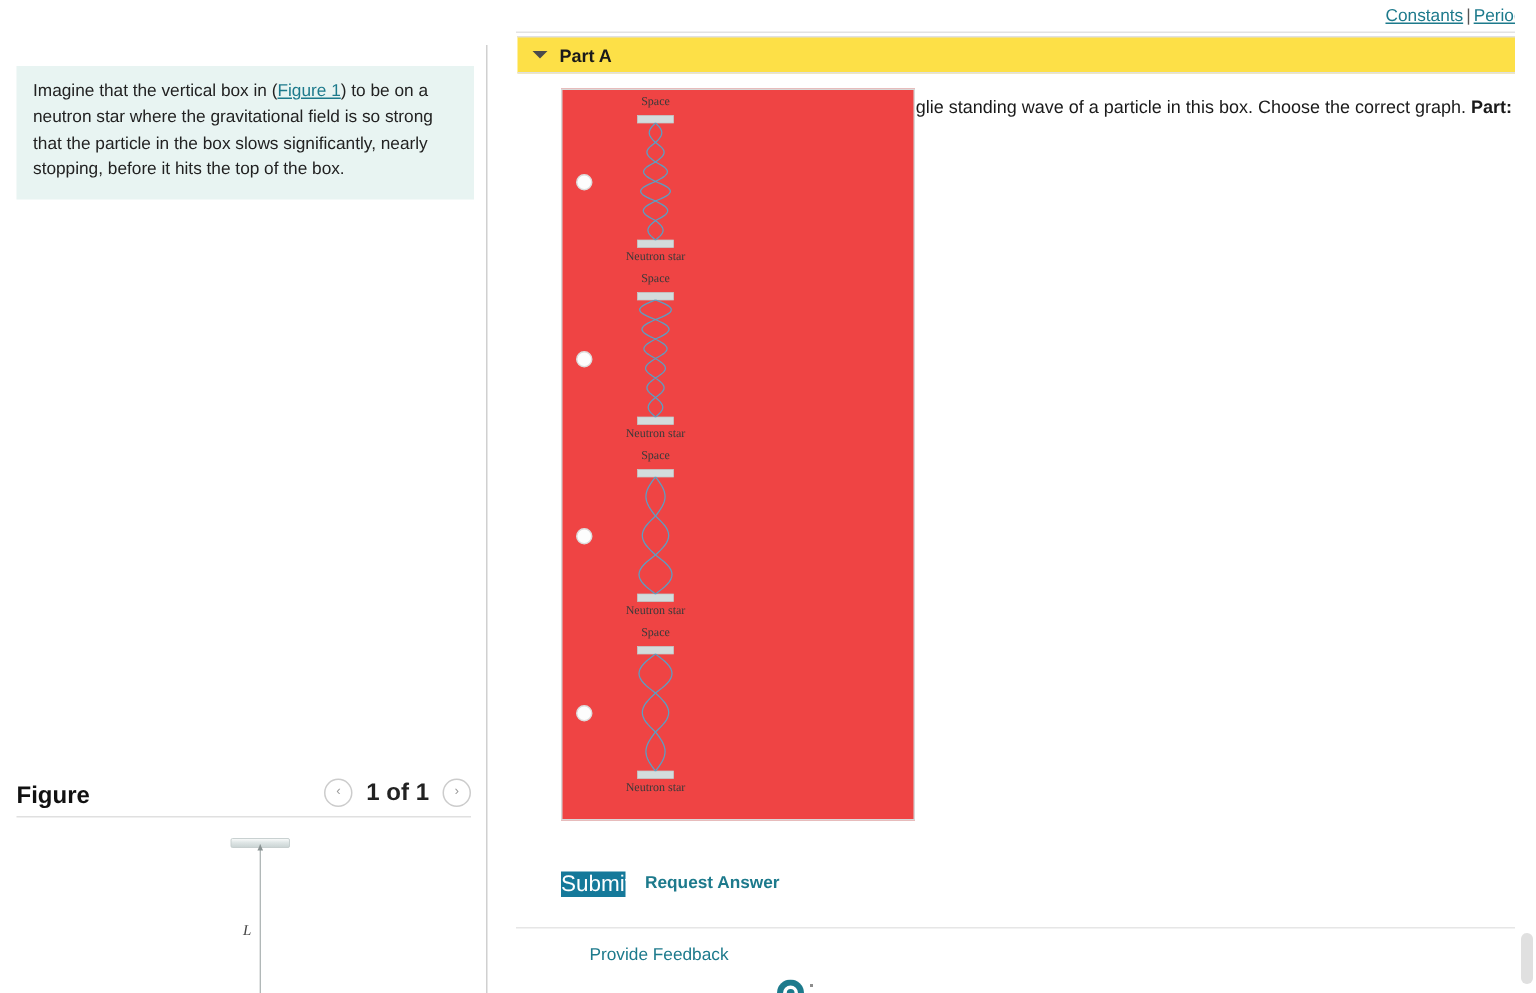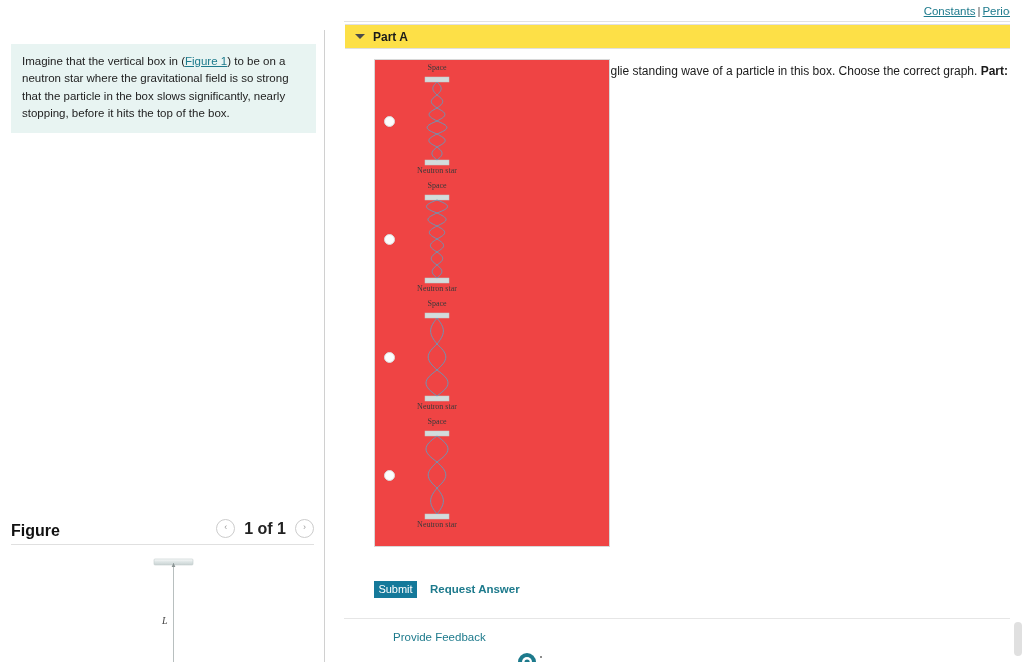--- a/index.html
+++ b/index.html
@@ -192,21 +192,21 @@
     height: 112px;
   }
 
   #submit-button {
     position: absolute;
     left: 48px; top: 581px;
     width: 43px;
     height: 17px;
     background: #15799a;
     color: #ffffff;
-    font-size: 11px;
+    font-size: 15px;
     text-align: center;
     line-height: 17px;
     border: none;
     padding: 0;
     cursor: pointer;
     font-family: "Liberation Sans", sans-serif;
   }
   #request-answer {
     position: absolute;
     left: 104px; top: 583px;

